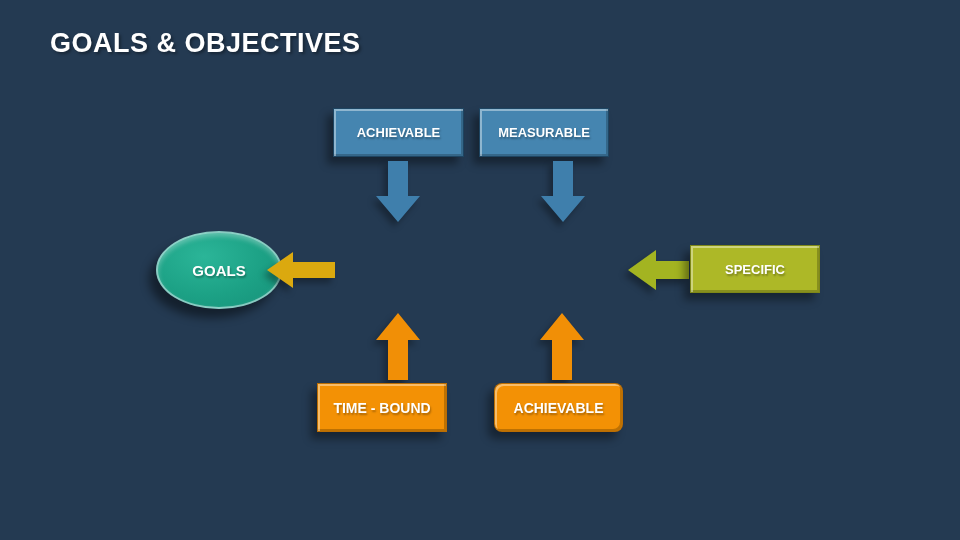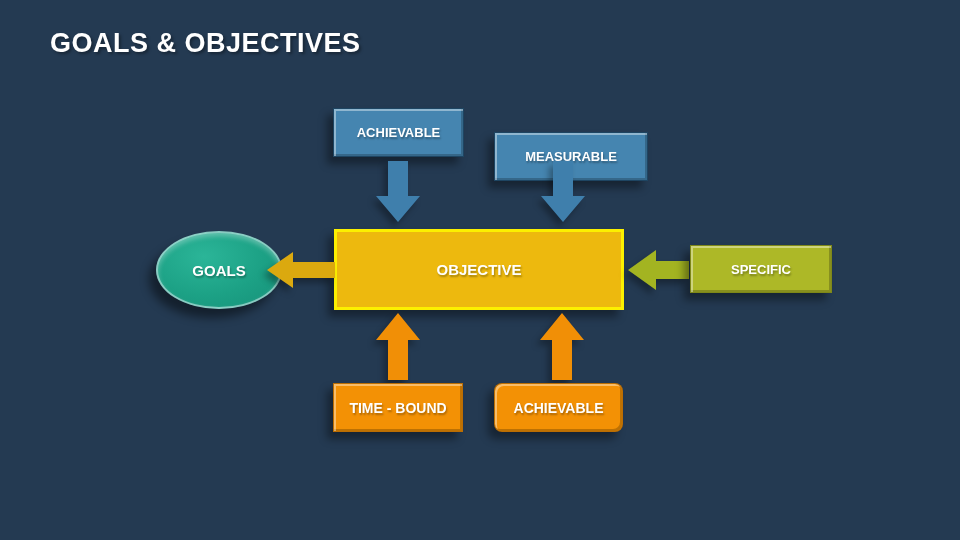--- a/index.html
+++ b/index.html
@@ -49,23 +49,23 @@
     background: #F39105;
     border: 1px solid rgba(150,85,0,0.6);
     font-size: 14px;
   }
   .box-green {
     background: #ADB827;
     border: 1px solid rgba(105,115,18,0.7);
     font-size: 13px;
   }
   .box-realistic  { left: 333px; top: 108px; width: 131px; height: 49px; }
-  .box-measurable { left: 494px; top: 108px; width: 154px; height: 49px; margin-top: 24px; }
-  .box-specific   { left: 690px; top: 245px; width: 142px; height: 48px; text-align: center; }
-  .box-timebound  { left: 333px; top: 383px; width: 130px; height: 49px; }
+  .box-measurable { left: 479px; top: 108px; width: 130px; height: 49px; }
+  .box-specific   { left: 690px; top: 245px; width: 130px; height: 48px; text-align: center; }
+  .box-timebound  { left: 317px; top: 383px; width: 130px; height: 49px; }
   .box-achievable { left: 494px; top: 383px; width: 129px; height: 49px; border-radius: 8px; }
 
   .box-objective {
     left: 334px; top: 229px; width: 290px; height: 81px;
     background: #EDB90E;
     border: 3px solid #FCF000;
     font-size: 15px;
     box-shadow: -6px 7px 8px rgba(0,0,0,0.38);
   }
   .ellipse-goals {
@@ -103,23 +103,20 @@
     <span>MEASURABLE</span>
   </div>
 
   <svg class="arrow arrow-down-1" width="44" height="61" viewBox="0 0 44 61">
     <polygon points="12,0 32,0 32,35 44,35 22,61 0,35 12,35" fill="#3F7FAC"></polygon>
   </svg>
   <svg class="arrow arrow-down-2" width="44" height="61" viewBox="0 0 44 61">
     <polygon points="12,0 32,0 32,35 44,35 22,61 0,35 12,35" fill="#3F7FAC"></polygon>
   </svg>
 
-  <div class="box box-objective">
-    <span>OBJECTIVE</span>
-  </div>
 
   <div class="box ellipse-goals">
     <span>GOALS</span>
   </div>
 
   <svg class="arrow arrow-left-gold" width="68" height="36" viewBox="0 0 68 36">
     <polygon points="0,18 26,0 26,10 68,10 68,26 26,26 26,36" fill="#DBA90F"></polygon>
   </svg>
 
   <svg class="arrow arrow-left-green" width="61" height="40" viewBox="0 0 61 40">

